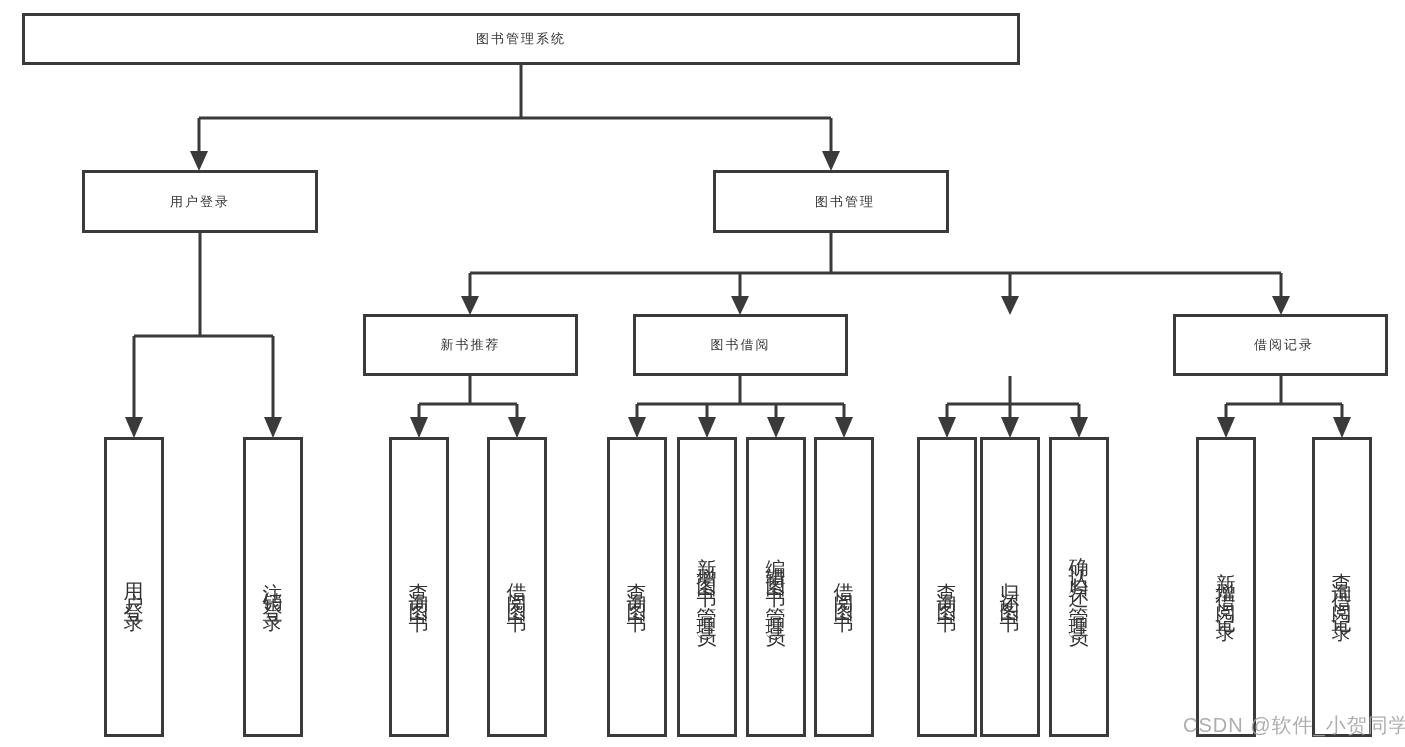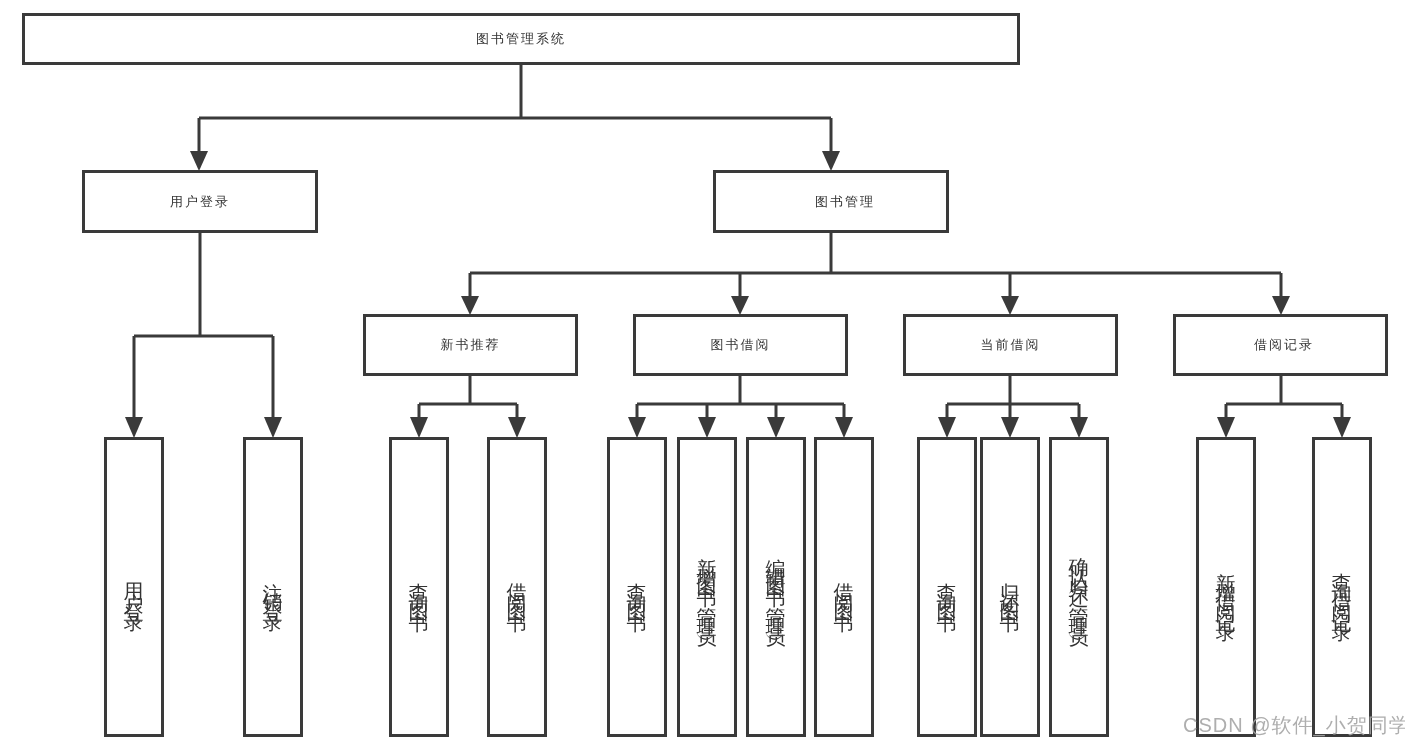--- a/index.html
+++ b/index.html
@@ -116,23 +116,20 @@
   <div class="node" style="left:713px; top:170px; width:236px; height:63px;padding-left:28px;">
     <span class="h-label">图书管理</span>
   </div>
 
   <div class="node" style="left:363px; top:314px; width:215px; height:62px;text-align:right;">
     <span class="h-label">新书推荐</span>
   </div>
   <div class="node" style="left:633px; top:314px; width:215px; height:62px;">
     <span class="h-label">图书借阅</span>
   </div>
-  <div class="node" style="left:903px; top:314px; width:215px; height:62px;">
-    <span class="h-label">当前借阅</span>
-  </div>
   <div class="node" style="left:1173px; top:314px; width:215px; height:62px;padding-left:7px;">
     <span class="h-label">借阅记录</span>
   </div>
 
   <div class="node" style="left:104px; top:437px; width:60px; height:300px;">
     <span class="v-label">用户登录</span>
   </div>
   <div class="node" style="left:243px; top:437px; width:60px; height:300px;">
     <span class="v-label">注销登录</span>
   </div>

